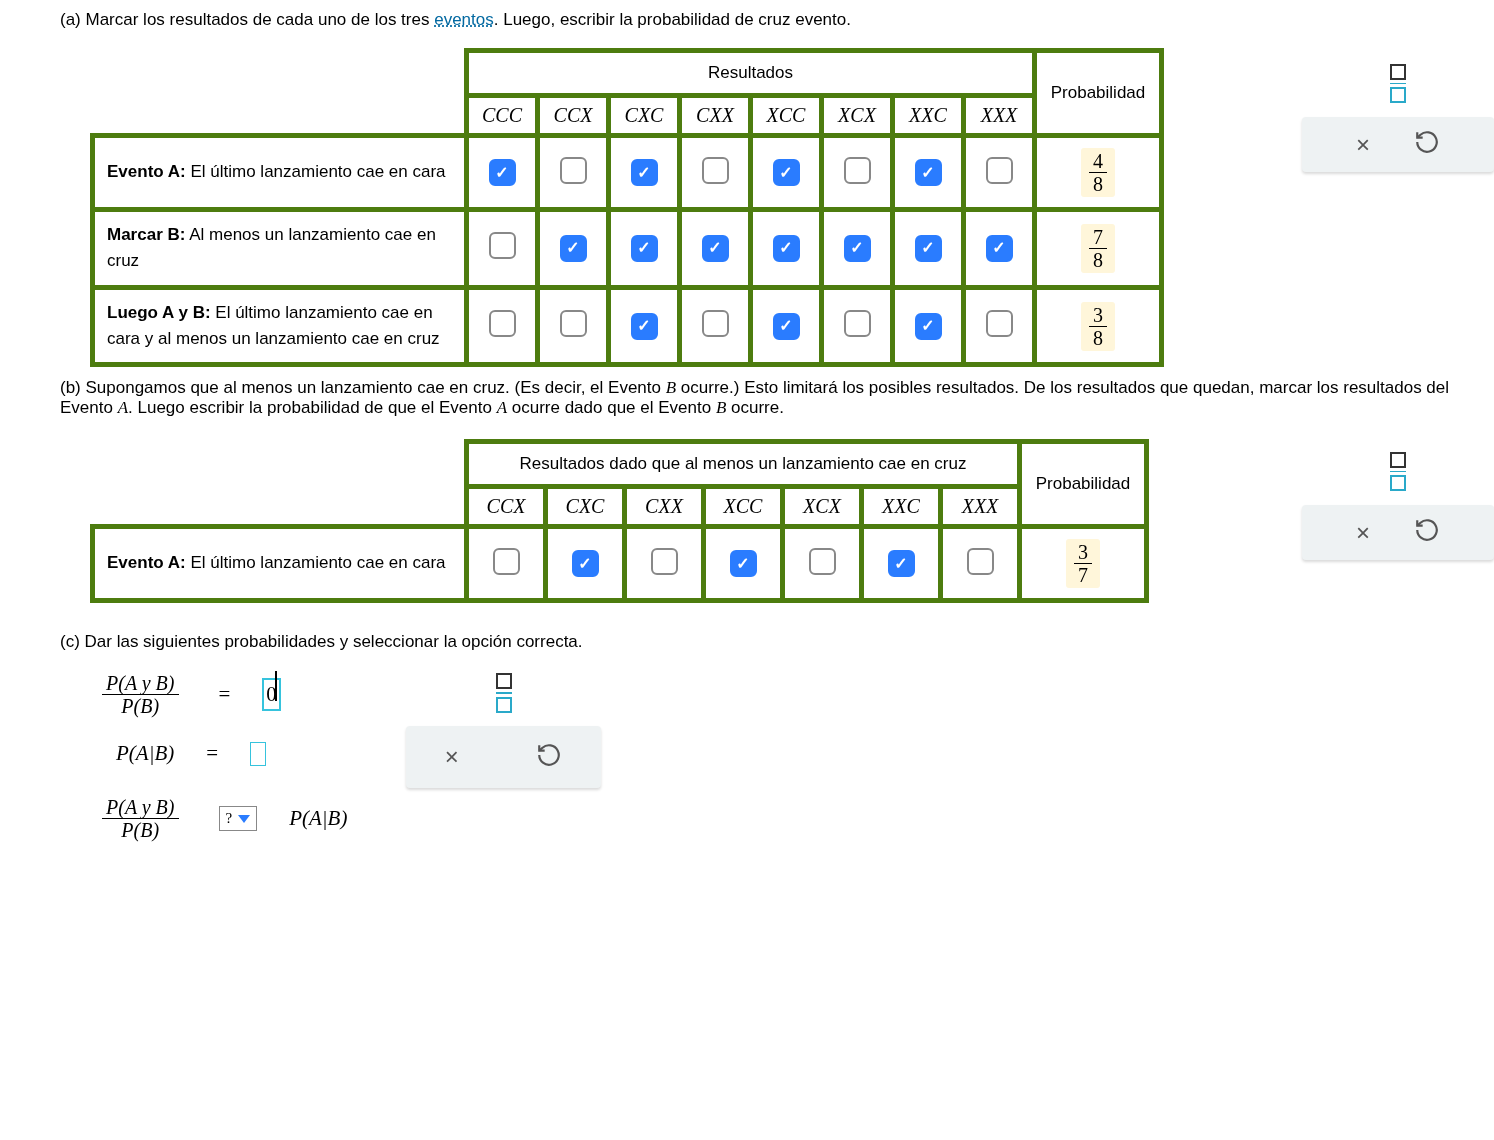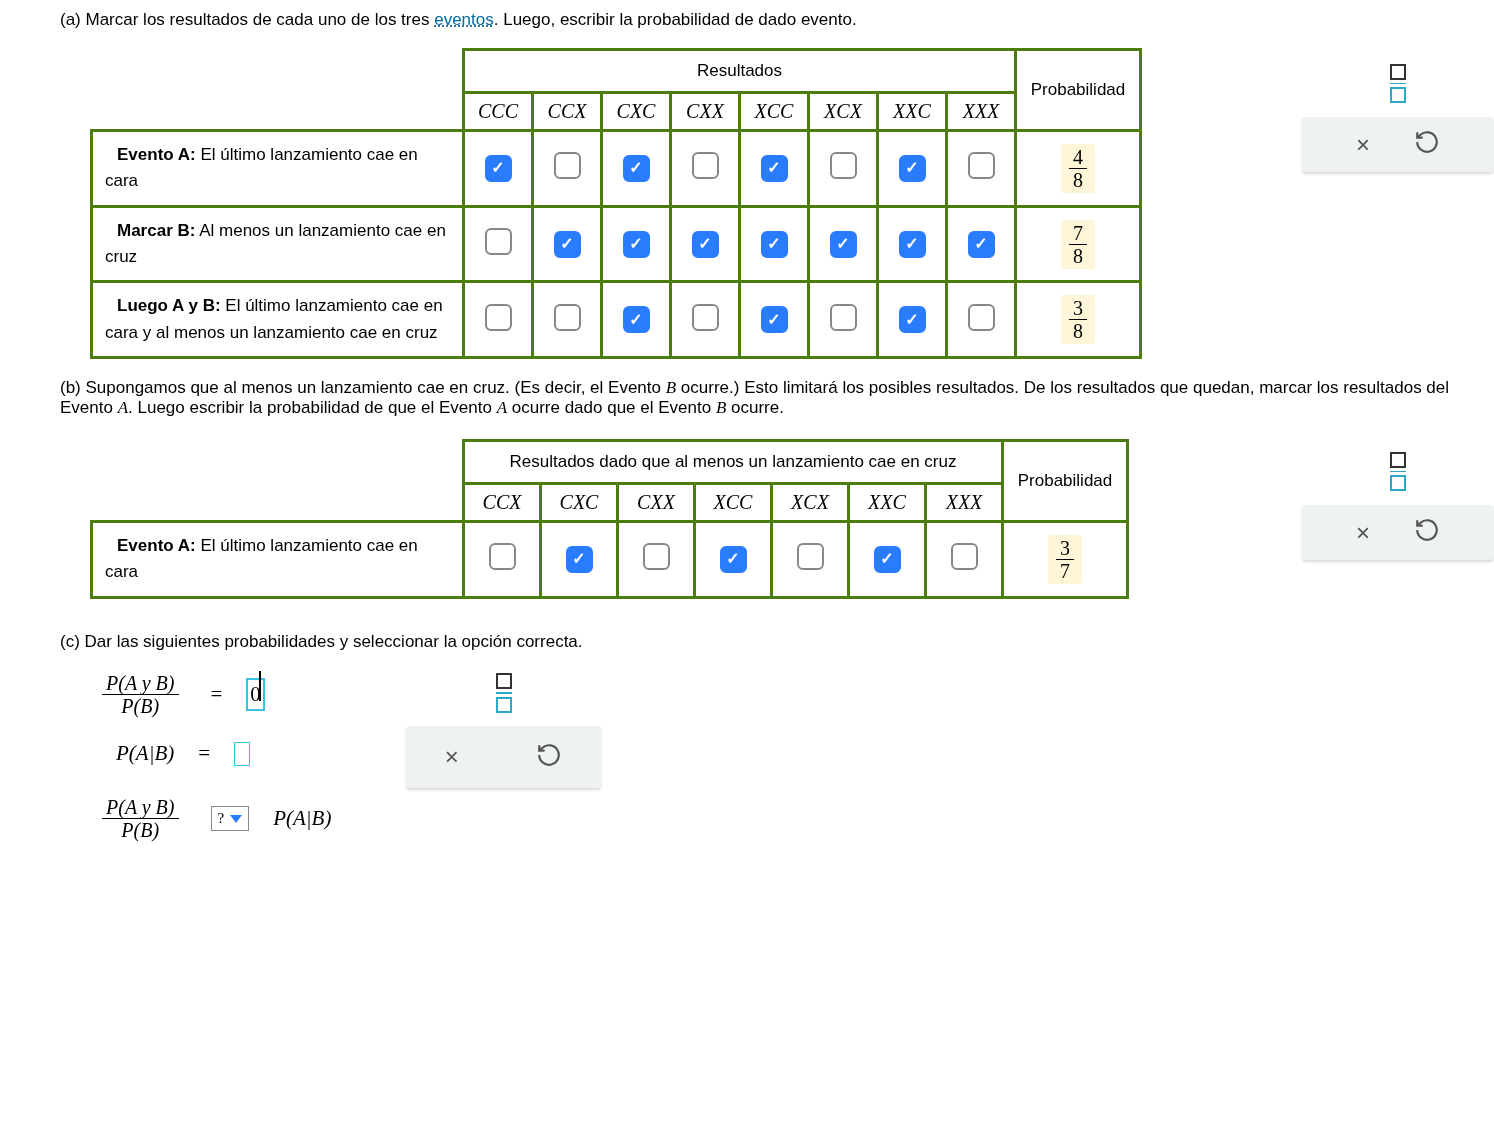--- a/index.html
+++ b/index.html
@@ -9,21 +9,21 @@
     color:#000;
     background:#fff;
     padding:10px 0 50px 50px;
     width:1494px;
     box-sizing:border-box;
     overflow:hidden;
   }
   .instr{margin:0 0 18px 10px;}
   .link{color:#0369a1;text-decoration:underline dotted;}
   table{border-collapse:collapse;}
-  td,th{border:3px solid #4d7c0f;text-align:center;vertical-align:middle;padding:0;}
+  td,th{border:5px solid #4d7c0f;text-align:center;vertical-align:middle;padding:0;}
   .desc-cell{
     text-align:left;
     padding:10px 12px;
     width:345px;
     line-height:1.55;
   }
   .hdr-sub{font-family:"Times New Roman",serif;font-style:italic;font-size:20px;padding:6px 4px;width:58px;}
   .hdr-top{padding:10px 6px;}
   .prob-cell{width:112px;padding:10px 5px;}
   .chk{
@@ -56,46 +56,46 @@
   }
   .ficon{display:inline-block;}
   .ficon .sq{width:12px;height:12px;border:2px solid;display:block;margin:0 auto;}
   .ficon .bar{display:block;height:1.5px;background:#2aa9c9;margin:3px 0;}
   .xbtn{font-size:24px;color:#555;}
   .undo svg{stroke:#555;}
   .section-b{margin-top:30px;}
   .section-c{margin-top:26px;}
   .mathline{
     font-family:"Times New Roman",serif;font-style:italic;font-size:21px;
-    display:flex;align-items:center;gap:24px;margin:10px 0 22px 44px;
+    display:flex;align-items:center;gap:32px;margin:10px 0 22px 44px;
   }
   .mathline .eq{font-style:normal;}
   .cursor-box{border:2px solid #36c3dd;padding:2px 2px;position:relative;display:inline-block;}
   .cursor-box::after{content:"";position:absolute;top:-9px;right:2px;width:2px;height:30px;background:#000;}
   .empty-box{width:14px;height:22px;border:1px solid #36c3dd;display:inline-block;vertical-align:middle;}
   .dropdown{
     border:1px solid #888;padding:3px 6px;display:inline-flex;align-items:center;gap:6px;font-style:normal;font-family:Verdana;font-size:15px;
   }
   .dropdown .tri{width:0;height:0;border-left:6px solid transparent;border-right:6px solid transparent;border-top:8px solid #2a7cff;}
   .ipanel{
     position:absolute;left:356px;width:195px;
   }
   .ipanel .row{display:flex;align-items:center;justify-content:space-around;height:54px;}
   .ipanel .row.shade{
     background:#eef2f3;border-radius:4px;box-shadow:0 2px 3px rgba(0,0,0,.15);margin-top:6px;padding:4px 0;
   }
   .tbl-wrap{margin-left:40px;position:relative;}
-  .boldlab{font-weight:bold;margin-left:12px;}
+  .boldlab{font-weight:bold;}
   .it{font-style:italic;font-family:'Times New Roman',serif;}
 </style>
 </head>
 <body>
 
 <p class="instr">
-  <span>(a) Marcar los resultados de cada uno de los tres </span><span class="link">eventos</span><span>. Luego, escribir la probabilidad de dado evento.</span>
+  <span>(a) Marcar los resultados de cada uno de los tres </span><span class="link">eventos</span><span>. Luego, escribir la probabilidad de cruz evento.</span>
 </p>
 
 <div class="tbl-wrap" style="height:300px;">
   <table style="position:absolute;left:0;top:0;">
     <tbody>
         <tr>
       <td rowspan="2" style="border:none"></td>
       <td colspan="8" class="hdr-top">Resultados</td>
       <td rowspan="2" class="prob-cell">Probabilidad</td>
     </tr>

